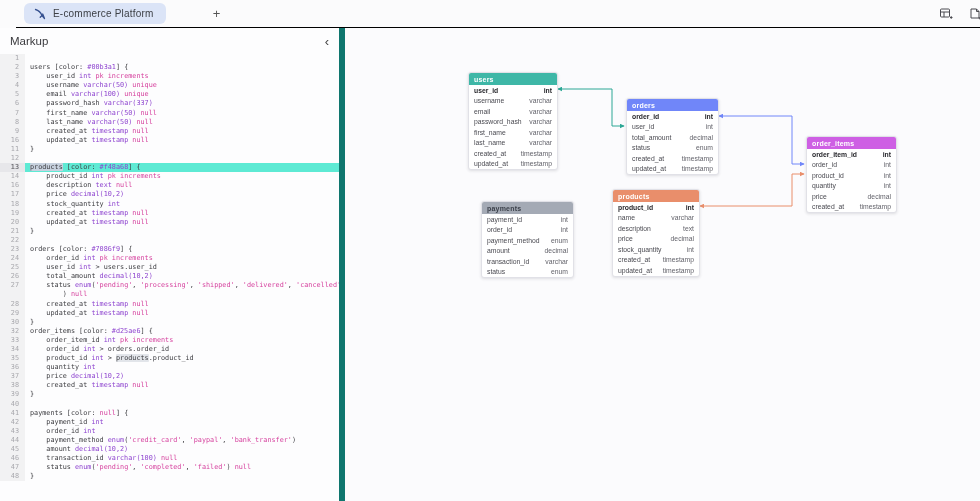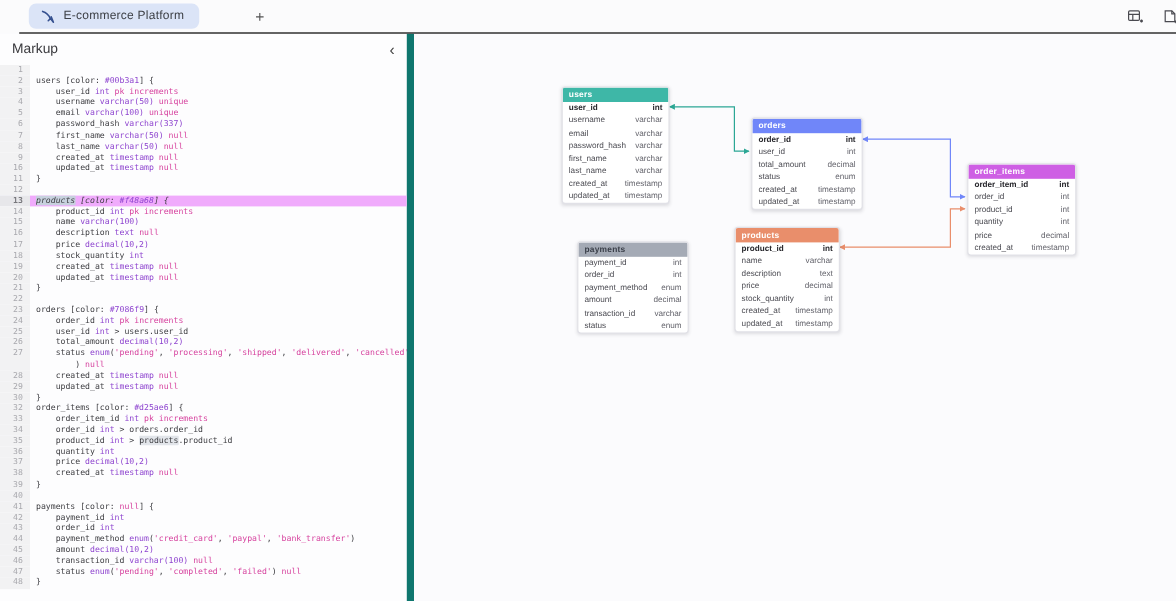--- a/index.html
+++ b/index.html
@@ -21,21 +21,21 @@
   .panel { position:absolute; left:0; top:28px; width:345px; height:473px;
     background:#fdfdfe; border-right:6px solid #0f766e; z-index:4; display:flex; flex-direction:column; }
   .panel-header { height:26px; display:flex; align-items:center; padding:0 10px; flex:none; }
   .panel-title { font-size:11.5px; color:#3a3a3e; }
   .collapse-btn { margin-left:auto; font-size:13px; color:#444; cursor:pointer; line-height:1; }
 
   
   .editor { flex:1; overflow:hidden; font-family:"DejaVu Sans Mono", monospace;
     font-size:6.8px; line-height:9.1px; }
   .code-row { display:flex; height:9.1px; white-space:pre; }
-  .code-row.active .code-text { background:#f0abfc;font-style:italic; }
+  .code-row.active .code-text { background:#5eead4; }
   .code-row.active .gutter { background:#e7e7ea; color:#77777c;font-weight:bold; }
   .gutter { width:25px; flex:none; background:#f2f2f3; color:#a8a8ad;
     text-align:right; padding-right:6px; user-select:none; }
   .code-text { flex:1; padding-left:5px; color:#3c3c40; overflow:hidden; }
   .tok-p { color:#3c3c40; }
   .tok-t { color:#8e44cf; }
   .tok-a { color:#d6429e;text-align:center; }
   .tok-hl { color:#3c3c40; background:#c7d1de; border-radius:1px; }
   .tok-hl2 { color:#3c3c40; background:#e2e5ea; border-radius:1px; }
 
@@ -104,21 +104,20 @@
       <div class="code-row"><span class="gutter">5</span><span class="code-text"><span class="tok-p">    email </span><span class="tok-t">varchar(100)</span><span class="tok-p"> </span><span class="tok-a">unique</span></span></div>
       <div class="code-row"><span class="gutter">6</span><span class="code-text"><span class="tok-p">    password_hash </span><span class="tok-t">varchar(337)</span></span></div>
       <div class="code-row"><span class="gutter">7</span><span class="code-text"><span class="tok-p">    first_name </span><span class="tok-t">varchar(50)</span><span class="tok-p"> </span><span class="tok-a">null</span></span></div>
       <div class="code-row"><span class="gutter">8</span><span class="code-text"><span class="tok-p">    last_name </span><span class="tok-t">varchar(50)</span><span class="tok-p"> </span><span class="tok-a">null</span></span></div>
       <div class="code-row"><span class="gutter">9</span><span class="code-text"><span class="tok-p">    created_at </span><span class="tok-t">timestamp</span><span class="tok-p"> </span><span class="tok-a">null</span></span></div>
       <div class="code-row"><span class="gutter">16</span><span class="code-text"><span class="tok-p">    updated_at </span><span class="tok-t">timestamp</span><span class="tok-p"> </span><span class="tok-a">null</span></span></div>
       <div class="code-row"><span class="gutter">11</span><span class="code-text"><span class="tok-p">}</span></span></div>
       <div class="code-row"><span class="gutter">12</span><span class="code-text"></span></div>
       <div class="code-row active"><span class="gutter">13</span><span class="code-text"><span class="tok-hl">products</span><span class="tok-p"> [color: </span><span class="tok-t">#f48a68</span><span class="tok-p">] {</span></span></div>
       <div class="code-row"><span class="gutter">14</span><span class="code-text"><span class="tok-p">    product_id </span><span class="tok-t">int</span><span class="tok-p"> </span><span class="tok-a">pk increments</span></span></div>
-      <div class="code-row"><span class="gutter">15</span><span class="code-text"><span class="tok-p">    name </span><span class="tok-t">varchar(100)</span></span></div>
       <div class="code-row"><span class="gutter">16</span><span class="code-text"><span class="tok-p">    description </span><span class="tok-t">text</span><span class="tok-p"> </span><span class="tok-a">null</span></span></div>
       <div class="code-row"><span class="gutter">17</span><span class="code-text"><span class="tok-p">    price </span><span class="tok-t">decimal(10,2)</span></span></div>
       <div class="code-row"><span class="gutter">18</span><span class="code-text"><span class="tok-p">    stock_quantity </span><span class="tok-t">int</span></span></div>
       <div class="code-row"><span class="gutter">19</span><span class="code-text"><span class="tok-p">    created_at </span><span class="tok-t">timestamp</span><span class="tok-p"> </span><span class="tok-a">null</span></span></div>
       <div class="code-row"><span class="gutter">20</span><span class="code-text"><span class="tok-p">    updated_at </span><span class="tok-t">timestamp</span><span class="tok-p"> </span><span class="tok-a">null</span></span></div>
       <div class="code-row"><span class="gutter">21</span><span class="code-text"><span class="tok-p">}</span></span></div>
       <div class="code-row"><span class="gutter">22</span><span class="code-text"></span></div>
       <div class="code-row"><span class="gutter">23</span><span class="code-text"><span class="tok-p">orders [color: </span><span class="tok-t">#7086f9</span><span class="tok-p">] {</span></span></div>
       <div class="code-row"><span class="gutter">24</span><span class="code-text"><span class="tok-p">    order_id </span><span class="tok-t">int</span><span class="tok-p"> </span><span class="tok-a">pk increments</span></span></div>
       <div class="code-row"><span class="gutter">25</span><span class="code-text"><span class="tok-p">    user_id </span><span class="tok-t">int</span><span class="tok-p"> &gt; users.user_id</span></span></div>

